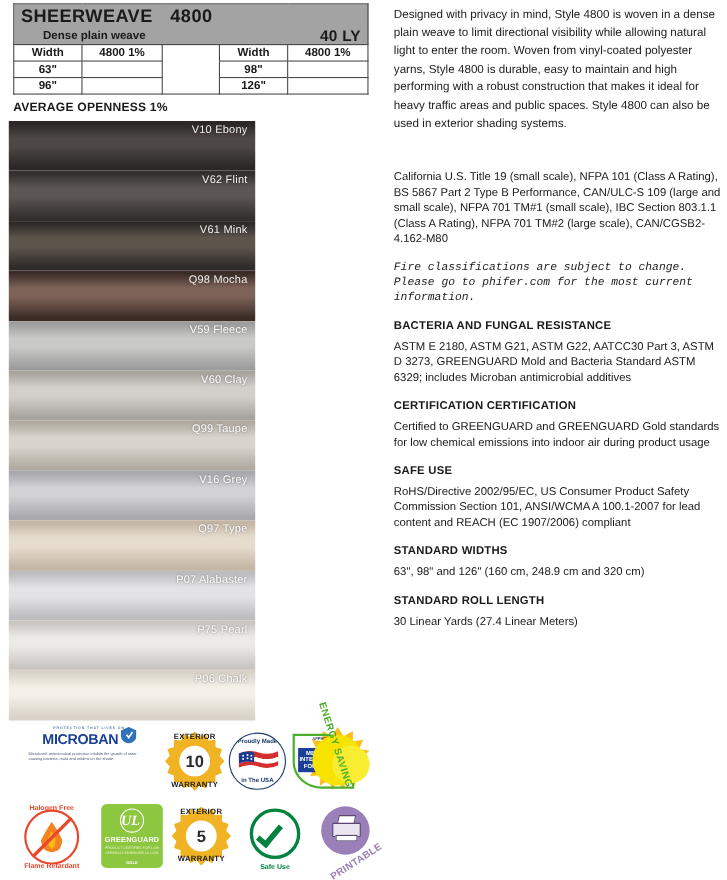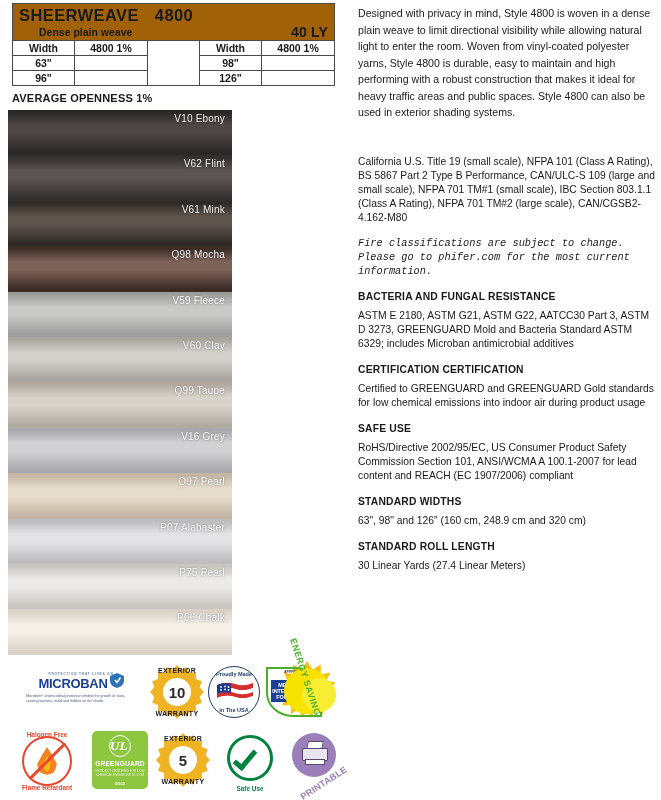--- a/index.html
+++ b/index.html
@@ -15,21 +15,21 @@
 
   
   #left-column { position:absolute; left:0; top:0; width:345px; height:800px; }
 
   
   #spec-table-wrap { position:absolute; left:12px; top:3px; width:322px; }
   table.spec { border-collapse:collapse; width:100%; table-layout:fixed; }
   table.spec td { border:1px solid #4a4a4a; padding:0; height:15px; }
 
   .title-cell {
-    background:#a16207;
+    background:#a3a3a3;
     padding:2px 6px 1px 6px !important;
     height:auto !important;
   }
   .title-row1 { font-size:16.5px; font-weight:bold; letter-spacing:.4px; line-height:19px; }
   .title-row1 .style-no { margin-left:16px; }
   .title-row2 { display:flex; justify-content:space-between; align-items:flex-end; margin-top:1px; }
   .subtitle { font-size:10.5px; font-weight:bold; line-height:13px;padding-left:20px; }
   .roll { font-size:14px; font-weight:bold; line-height:13px; letter-spacing:.2px; }
 
   .hdr { text-align:center; font-size:10.5px; font-weight:bold; }
@@ -237,36 +237,36 @@
       <div class="swatch" style="height: 45.4167px; background: linear-gradient(rgb(168, 164, 158) 0%, rgb(168, 164, 158) 5%, rgb(211, 208, 203) 34%, rgb(211, 208, 203) 52%, rgb(168, 164, 158) 94%, rgb(168, 164, 158) 100%);">
         <div class="swatch-label light">V60 Clay</div>
       </div>
       <div class="swatch" style="height: 45.4167px; background: linear-gradient(rgb(176, 170, 161) 0%, rgb(176, 170, 161) 5%, rgb(216, 211, 203) 34%, rgb(216, 211, 203) 52%, rgb(176, 170, 161) 94%, rgb(176, 170, 161) 100%);">
         <div class="swatch-label light">Q99 Taupe</div>
       </div>
       <div class="swatch" style="height: 45.4167px; background: linear-gradient(rgb(169, 169, 173) 0%, rgb(169, 169, 173) 5%, rgb(210, 210, 213) 34%, rgb(210, 210, 213) 52%, rgb(169, 169, 173) 94%, rgb(169, 169, 173) 100%);">
         <div class="swatch-label light">V16 Grey</div>
       </div>
       <div class="swatch" style="height: 45.4167px; background: linear-gradient(rgb(196, 182, 164) 0%, rgb(196, 182, 164) 5%, rgb(230, 220, 206) 34%, rgb(230, 220, 206) 52%, rgb(196, 182, 164) 94%, rgb(196, 182, 164) 100%);">
-        <div class="swatch-label light">Q97 Pearl</div>
+        <div class="swatch-label light">Q97 Type</div>
       </div>
       <div class="swatch" style="height: 45.4167px; background: linear-gradient(rgb(189, 188, 190) 0%, rgb(189, 188, 190) 5%, rgb(227, 227, 229) 34%, rgb(227, 227, 229) 52%, rgb(189, 188, 190) 94%, rgb(189, 188, 190) 100%);">
         <div class="swatch-label light">P07 Alabaster</div>
       </div>
       <div class="swatch" style="height: 45.4167px; background: linear-gradient(rgb(201, 198, 194) 0%, rgb(201, 198, 194) 5%, rgb(236, 234, 230) 34%, rgb(236, 234, 230) 52%, rgb(201, 198, 194) 94%, rgb(201, 198, 194) 100%); padding-left: 42px;">
         <div class="swatch-label light">P75 Pearl</div>
       </div>
       <div class="swatch" style="height: 45.4167px; background: linear-gradient(rgb(216, 210, 200) 0%, rgb(216, 210, 200) 5%, rgb(244, 239, 231) 34%, rgb(244, 239, 231) 52%, rgb(216, 210, 200) 94%, rgb(216, 210, 200) 100%);">
         <div class="swatch-label light">P06 Chalk</div>
       </div>
     </div>
 
   <div id="badge-row-1">
 
-    <div class="badge" style="left:22px; top:12px; width:110px;">
+    <div class="badge" style="left:22px; top:0; width:110px;">
       <div class="mb-tag">PROTECTION THAT LIVES ON</div>
       <div style="display:flex; align-items:flex-start; justify-content:center;">
         <span class="mb-name">MICROBAN</span>
         <span style="margin-left:2px;margin-top:-3px;">
           <svg width="14" height="15" viewBox="0 0 14 15">
               <path d="M7 0 L14 3 L14 8 Q14 13 7 15 Q0 13 0 8 L0 3 Z" fill="#2e72b8"></path>
               <path d="M5 7 L7 9.5 L10.5 4.5" stroke="#fff" stroke-width="1.6" fill="none"></path>
             </svg>
         </span>
       </div>

